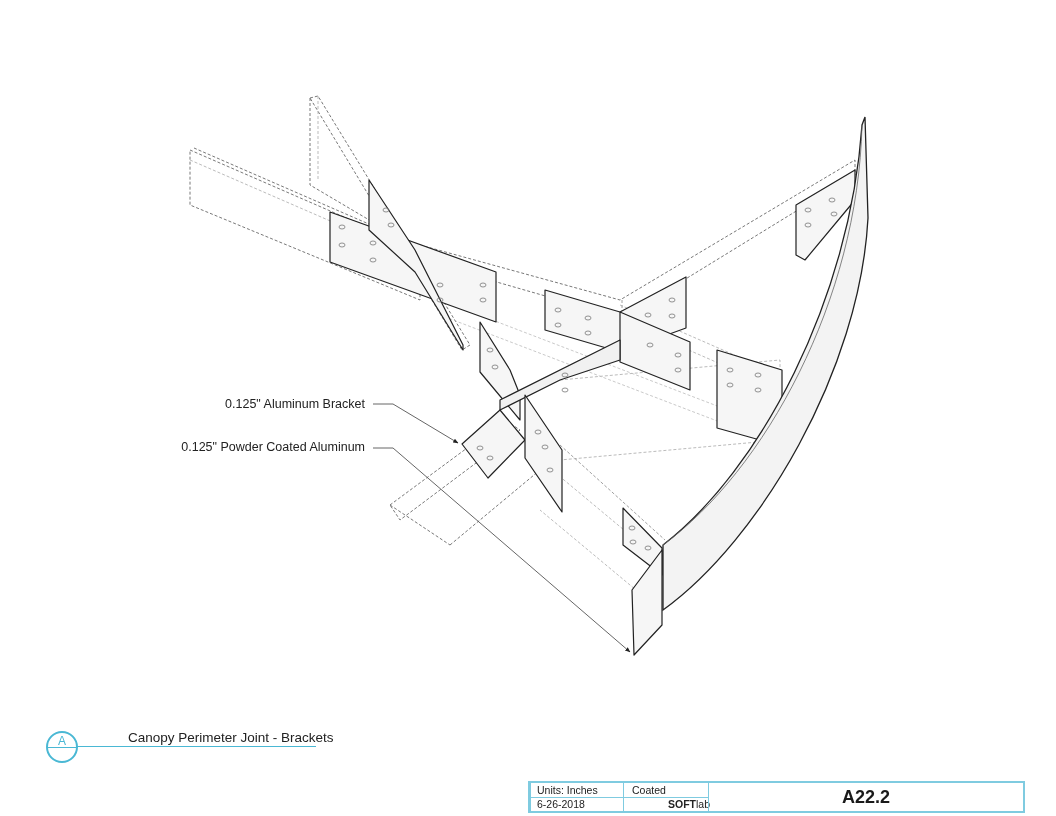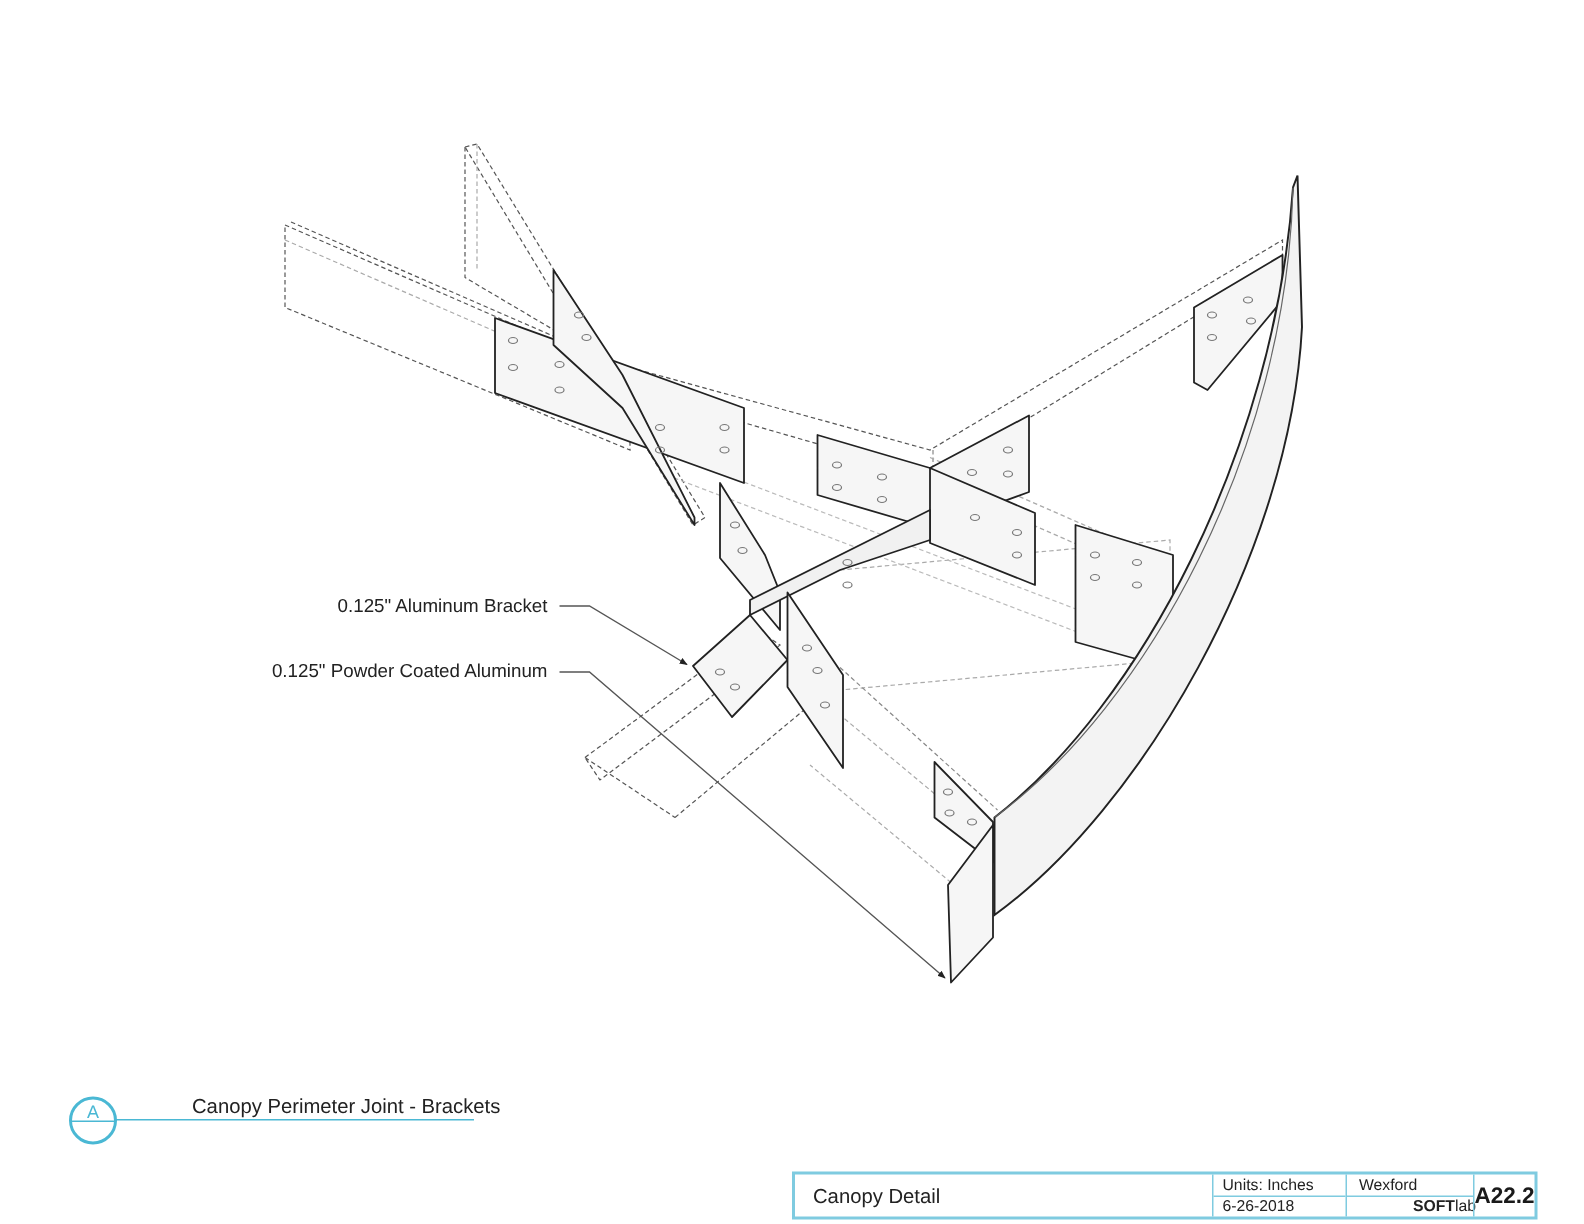--- a/index.html
+++ b/index.html
@@ -25,21 +25,21 @@
                 border: 2px solid #7fcbe0; box-sizing: border-box; display: flex; }
   .tb-name { flex: 0 0 278px; display: flex; align-items: center; padding-left: 12px;
              font-size: 13.5px; color: #222; box-sizing: border-box; }
   .tb-col { display: flex; flex-direction: column; border-left: 1.5px solid #7fcbe0; box-sizing: border-box; }
   .tb-col .cell { flex: 1; display: flex; align-items: center; font-size: 10.5px; padding-left: 6px; color: #222; text-align: right; }
   .tb-col .cell + .cell { border-top: 1.5px solid #7fcbe0; }
   .tb-units { width: 93px; }
   .tb-client { width: 85px; }
   .tb-client .cell { padding-left: 8px; }
   .tb-sheet { flex: 1; border-left: 1.5px solid #7fcbe0; display: flex; align-items: center;
-              justify-content: center; font-size: 15px; font-weight: bold; color: #1a1a1a; }
+              justify-content: center; font-size: 18px; font-weight: bold; color: #1a1a1a; }
   .soft-bold { font-weight: bold; padding-left: 36px; }
 </style>
 </head>
 <body>
 
 <svg id="drawing" viewBox="0 0 1056 816" xmlns="http://www.w3.org/2000/svg">
   <defs>
     <marker id="arrow" viewBox="0 0 10 10" refX="9" refY="5" markerWidth="6" markerHeight="6" orient="auto">
       <path d="M0,1 L10,5 L0,9 z" fill="#222"></path>
     </marker>
@@ -156,26 +156,25 @@
 </div>
 
 <div class="view-tag">
   <span class="letter">A</span>
   <span class="midline"></span>
 </div>
 <div class="view-title">Canopy Perimeter Joint - Brackets</div>
 <div class="view-underline"></div>
 
 <div class="titleblock">
-  <div class="tb-name">Canopy Detail</div>
   <div class="tb-col tb-units">
     <div class="cell">Units: Inches</div>
     <div class="cell">6-26-2018</div>
   </div>
   <div class="tb-col tb-client">
-    <div class="cell">Wexford</div>
+    <div class="cell">Coated</div>
     <div class="cell">
       <span class="soft-bold">SOFT</span>
         <span>lab</span>
     </div>
   </div>
   <div class="tb-sheet">A22.2</div>
 </div>
 
 </body></html>

